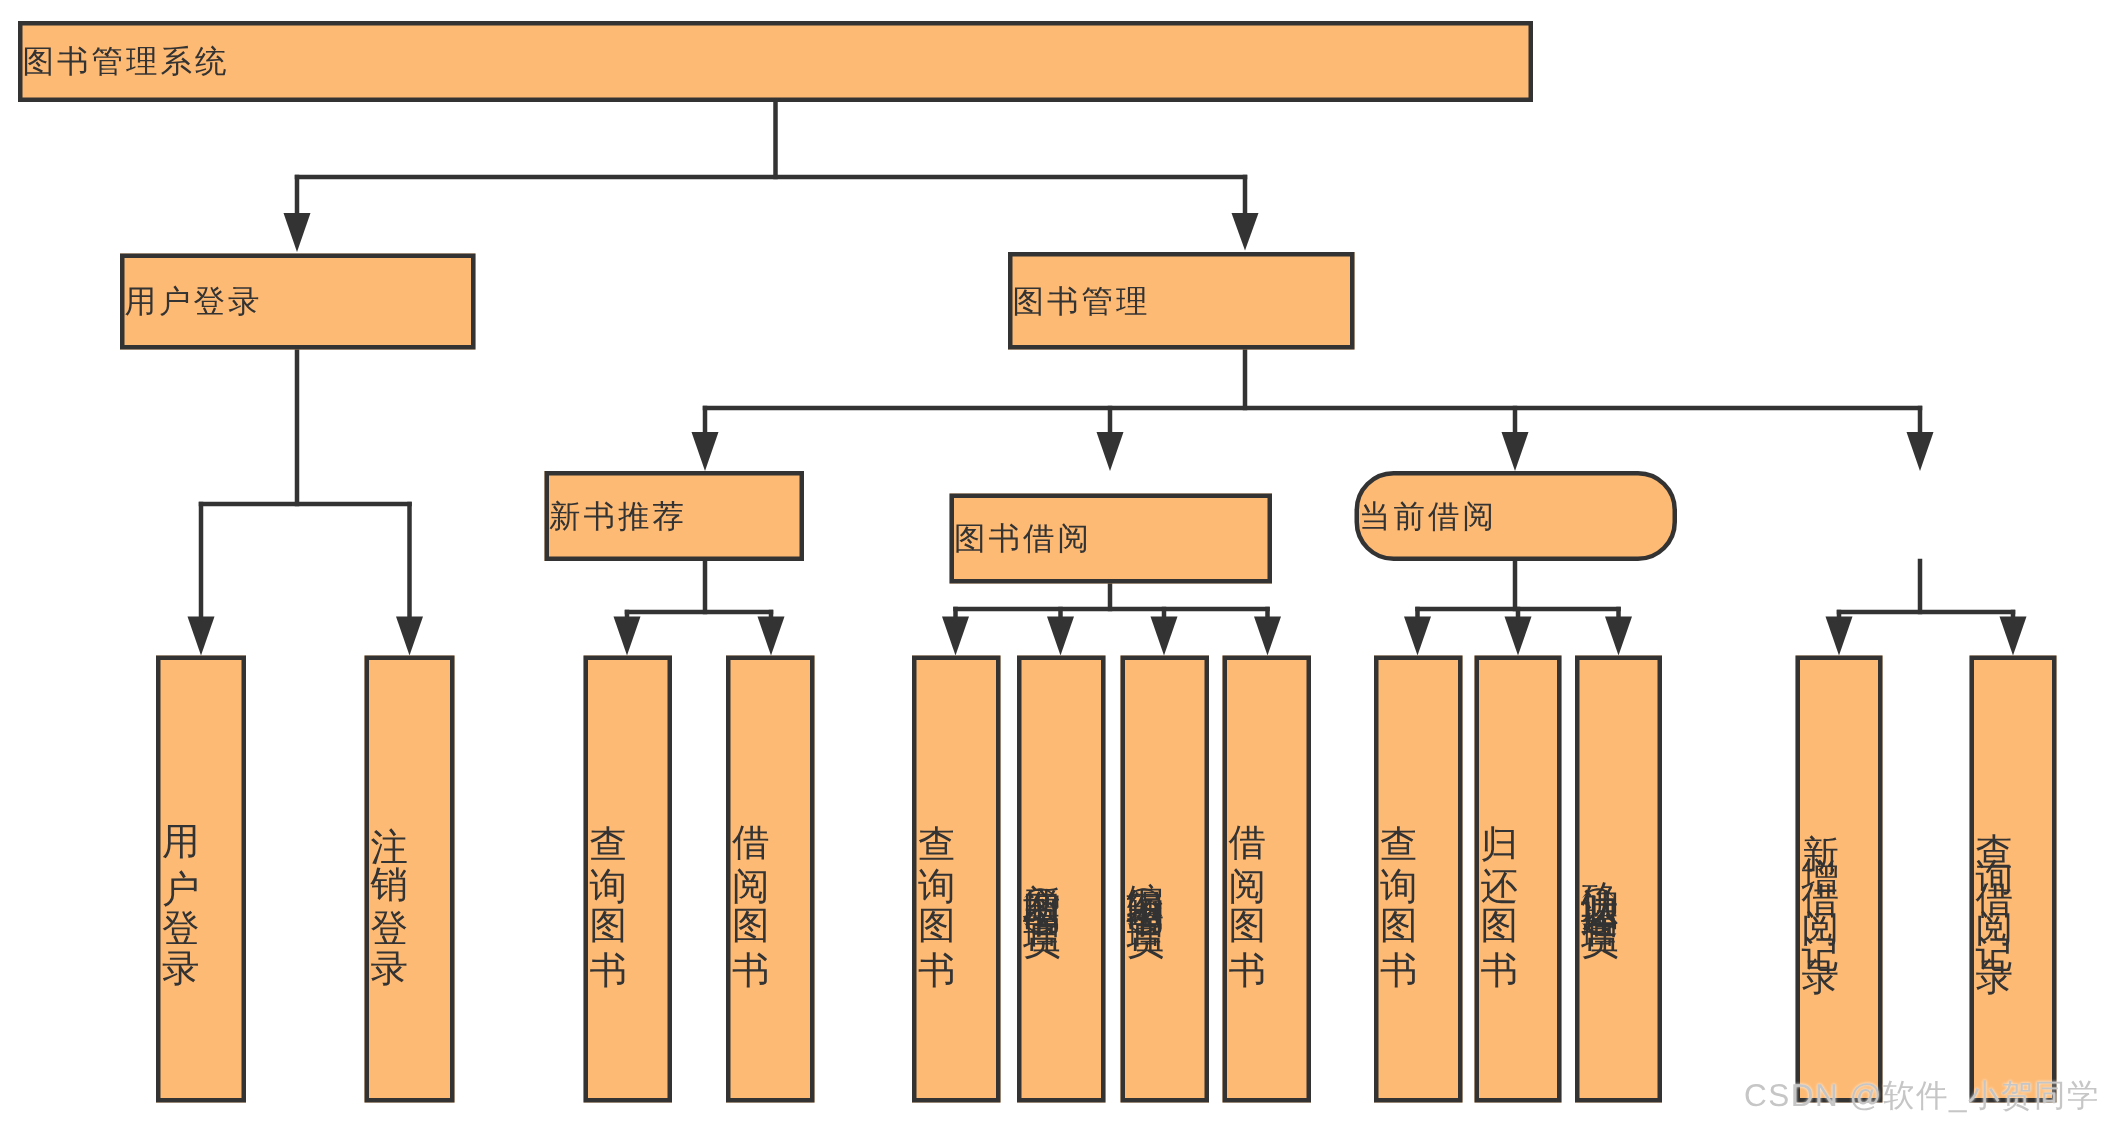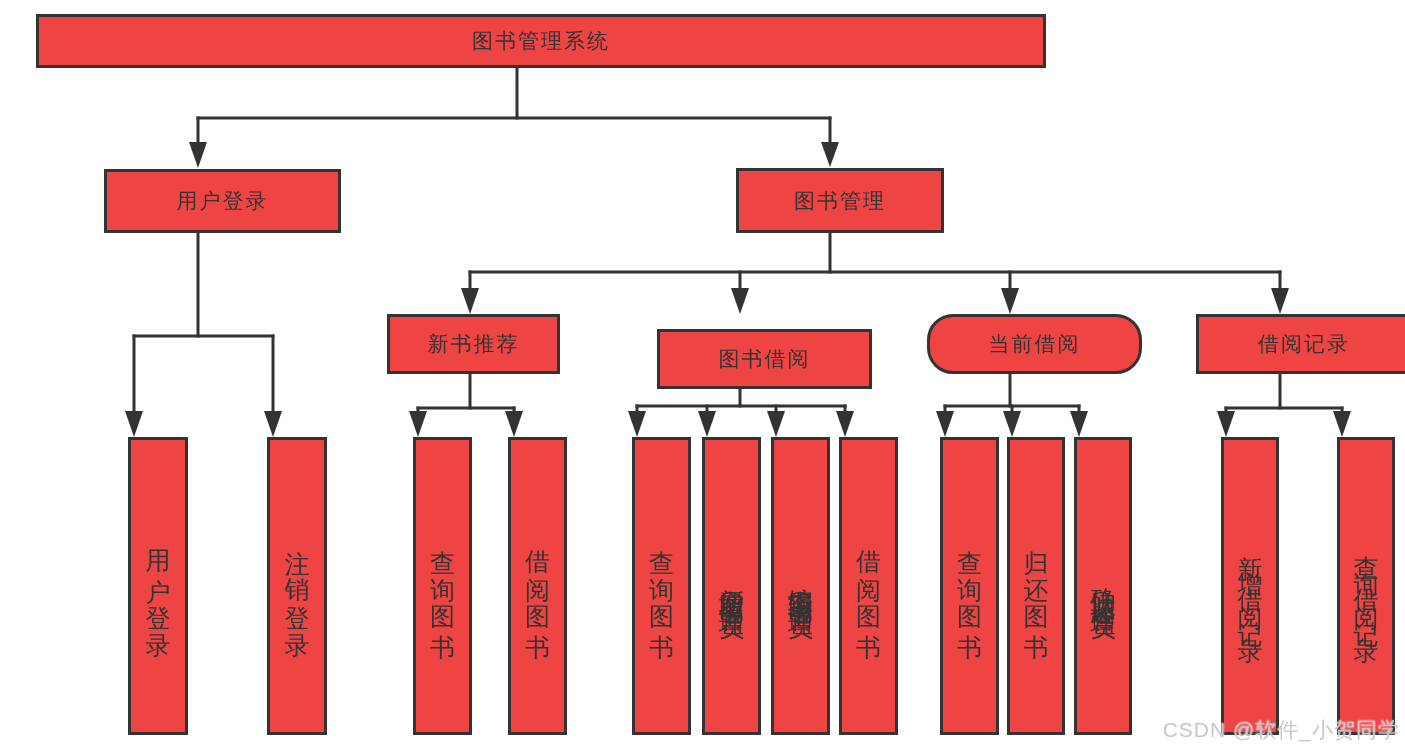--- a/index.html
+++ b/index.html
@@ -11,37 +11,36 @@
   html,body{margin:0;padding:0;background:var(--bg);}
   .stage{
     position:relative;width:1405px;height:747px;background:var(--bg);
     font-family:"Liberation Sans",sans-serif;color:var(--text);
     overflow:hidden;
   }
   .connectors{position:absolute;left:0;top:0;}
   .connectors path{stroke:var(--line);stroke-width:3;fill:none;stroke-linecap:square;}
   .connectors polygon{fill:var(--line);stroke:none;}
   .node{
-    position:absolute;box-sizing:border-box;background:#ef4444;
+    position:absolute;box-sizing:border-box;background:#fdba74;
     border:3px solid var(--line);
-    display:flex;align-items:center;justify-content:center;
+    display:flex;align-items:center;
     text-align:center;
-    margin-left:24px;
   }
   .h-label{font-size:21px;letter-spacing:2px;white-space:nowrap;}
   .v-label{
     writing-mode:vertical-rl;text-orientation:mixed;
     font-size:25px;line-height:1;white-space:nowrap;
   }
   .ls-wide{letter-spacing:28px;}
   .ls-mid{letter-spacing:17px;}
   .ls-tight{letter-spacing:4px;}
   .root-box{left:12px;top:14px;width:1010px;height:54px;}
   .l1a{left:80px;top:169px;width:237px;height:64px;}
-  .l1b{left:712px;top:168px;width:208px;height:65px;}
+  .l1b{left:672px;top:168px;width:231px;height:65px;}
   .l2a{left:363px;top:314px;width:173px;height:60px;}
   .l2b{left:633px;top:329px;width:215px;height:60px;}
   .l2c{left:903px;top:314px;width:215px;height:60px;border-radius:26px;}
   .l2d{left:1172px;top:314px;width:216px;height:60px;}
   .leaf{top:437px;height:298px;}
   .A1{left:104px;width:60px;} .A2{left:243px;width:60px;}
   .B1{left:389px;width:59px;} .B2{left:484px;width:59px;}
   .C1{left:608px;width:59px;} .C2{left:678px;width:59px;}
   .C3{left:747px;width:59px;} .C4{left:815px;width:59px;}
   .D1{left:916px;width:59px;} .D2{left:983px;width:58px;}
@@ -137,23 +136,20 @@
 
   <div class="node l2a">
     <span class="h-label">新书推荐</span>
   </div>
   <div class="node l2b">
     <span class="h-label">图书借阅</span>
   </div>
   <div class="node l2c">
     <span class="h-label">当前借阅</span>
   </div>
-  <div class="node l2d">
-    <span class="h-label">借阅记录</span>
-  </div>
 
   <div class="node leaf A1">
     <span class="v-label ls-wide">用户登录</span>
   </div>
   <div class="node leaf A2">
     <span class="v-label ls-wide">注销登录</span>
   </div>
   <div class="node leaf B1">
     <span class="v-label ls-wide">查询图书</span>
   </div>

